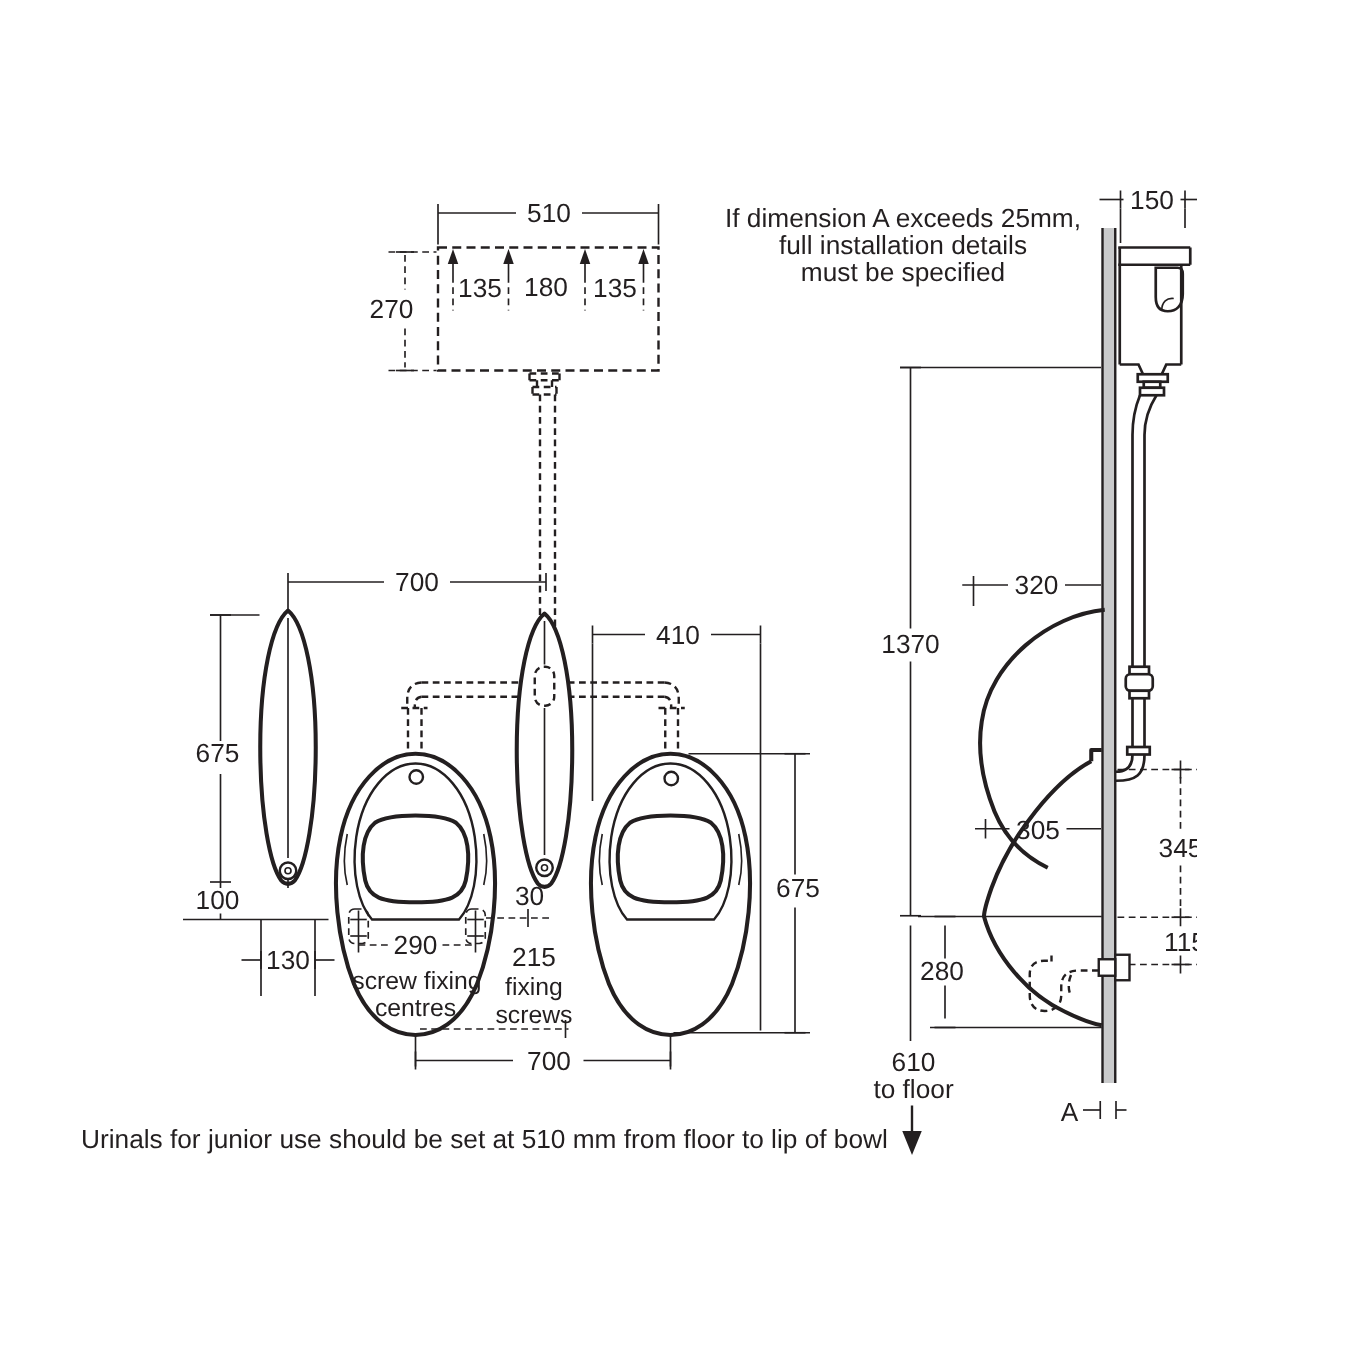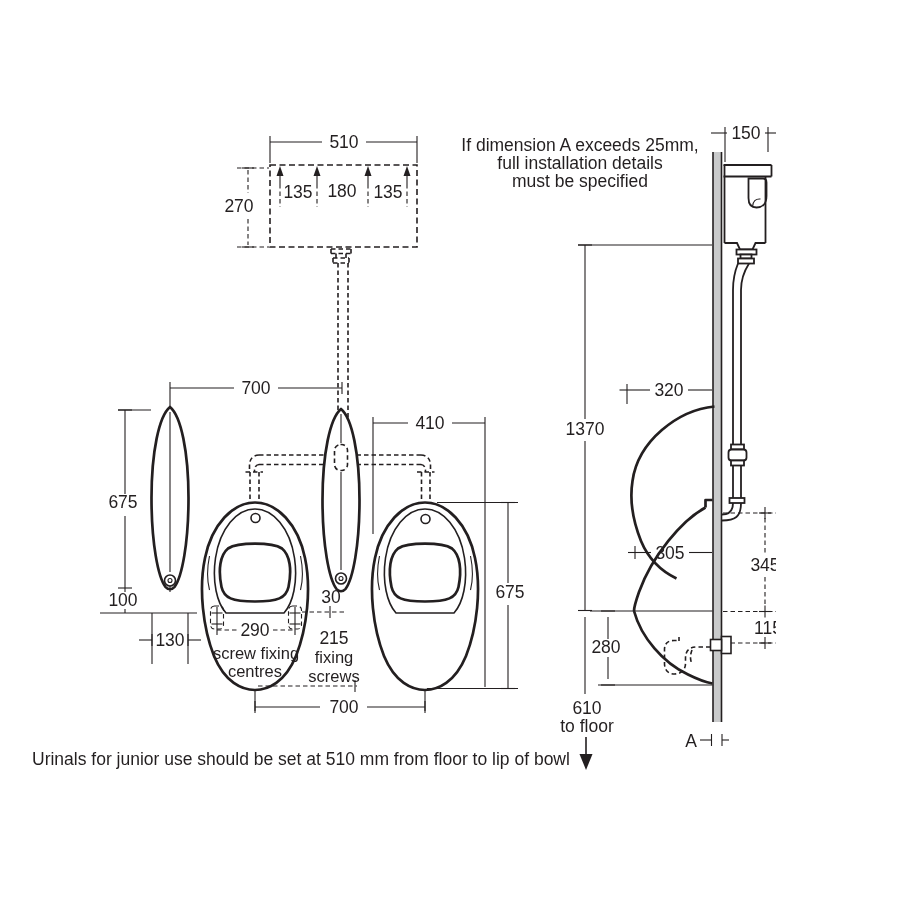--- a/index.html
+++ b/index.html
@@ -1,16 +1,16 @@
 <!DOCTYPE html>
 <html><head>
 <meta charset="utf-8">
 <style>
   html,body{margin:0;padding:0;background:#ffffff;}
-  .stage{width:776px;height:900px;position:relative;background:#ffffff;overflow:hidden;}
+  .stage{width:776px;height:900px;position:relative;background:#ffffff;overflow:hidden;padding-left:22px;}
   svg{display:block;}
   .s1{stroke:#231f20;stroke-width:1.1;fill:none;stroke-linecap:butt;}
   .s2{stroke:#231f20;stroke-width:1.6;fill:none;}
   .s3{stroke:#231f20;stroke-width:2.7;fill:none;stroke-linejoin:round;}
   .s18{stroke:#231f20;stroke-width:1.8;fill:none;}
   .dsh{stroke-dasharray:4.5 3;}
   .dsh2{stroke-dasharray:6 3.5;}
   .fw{fill:#ffffff;}
   .blk{fill:#231f20;stroke:none;}
   text{font-family:"Liberation Sans","DejaVu Sans",sans-serif;fill:#231f20;font-size:17.5px;}

